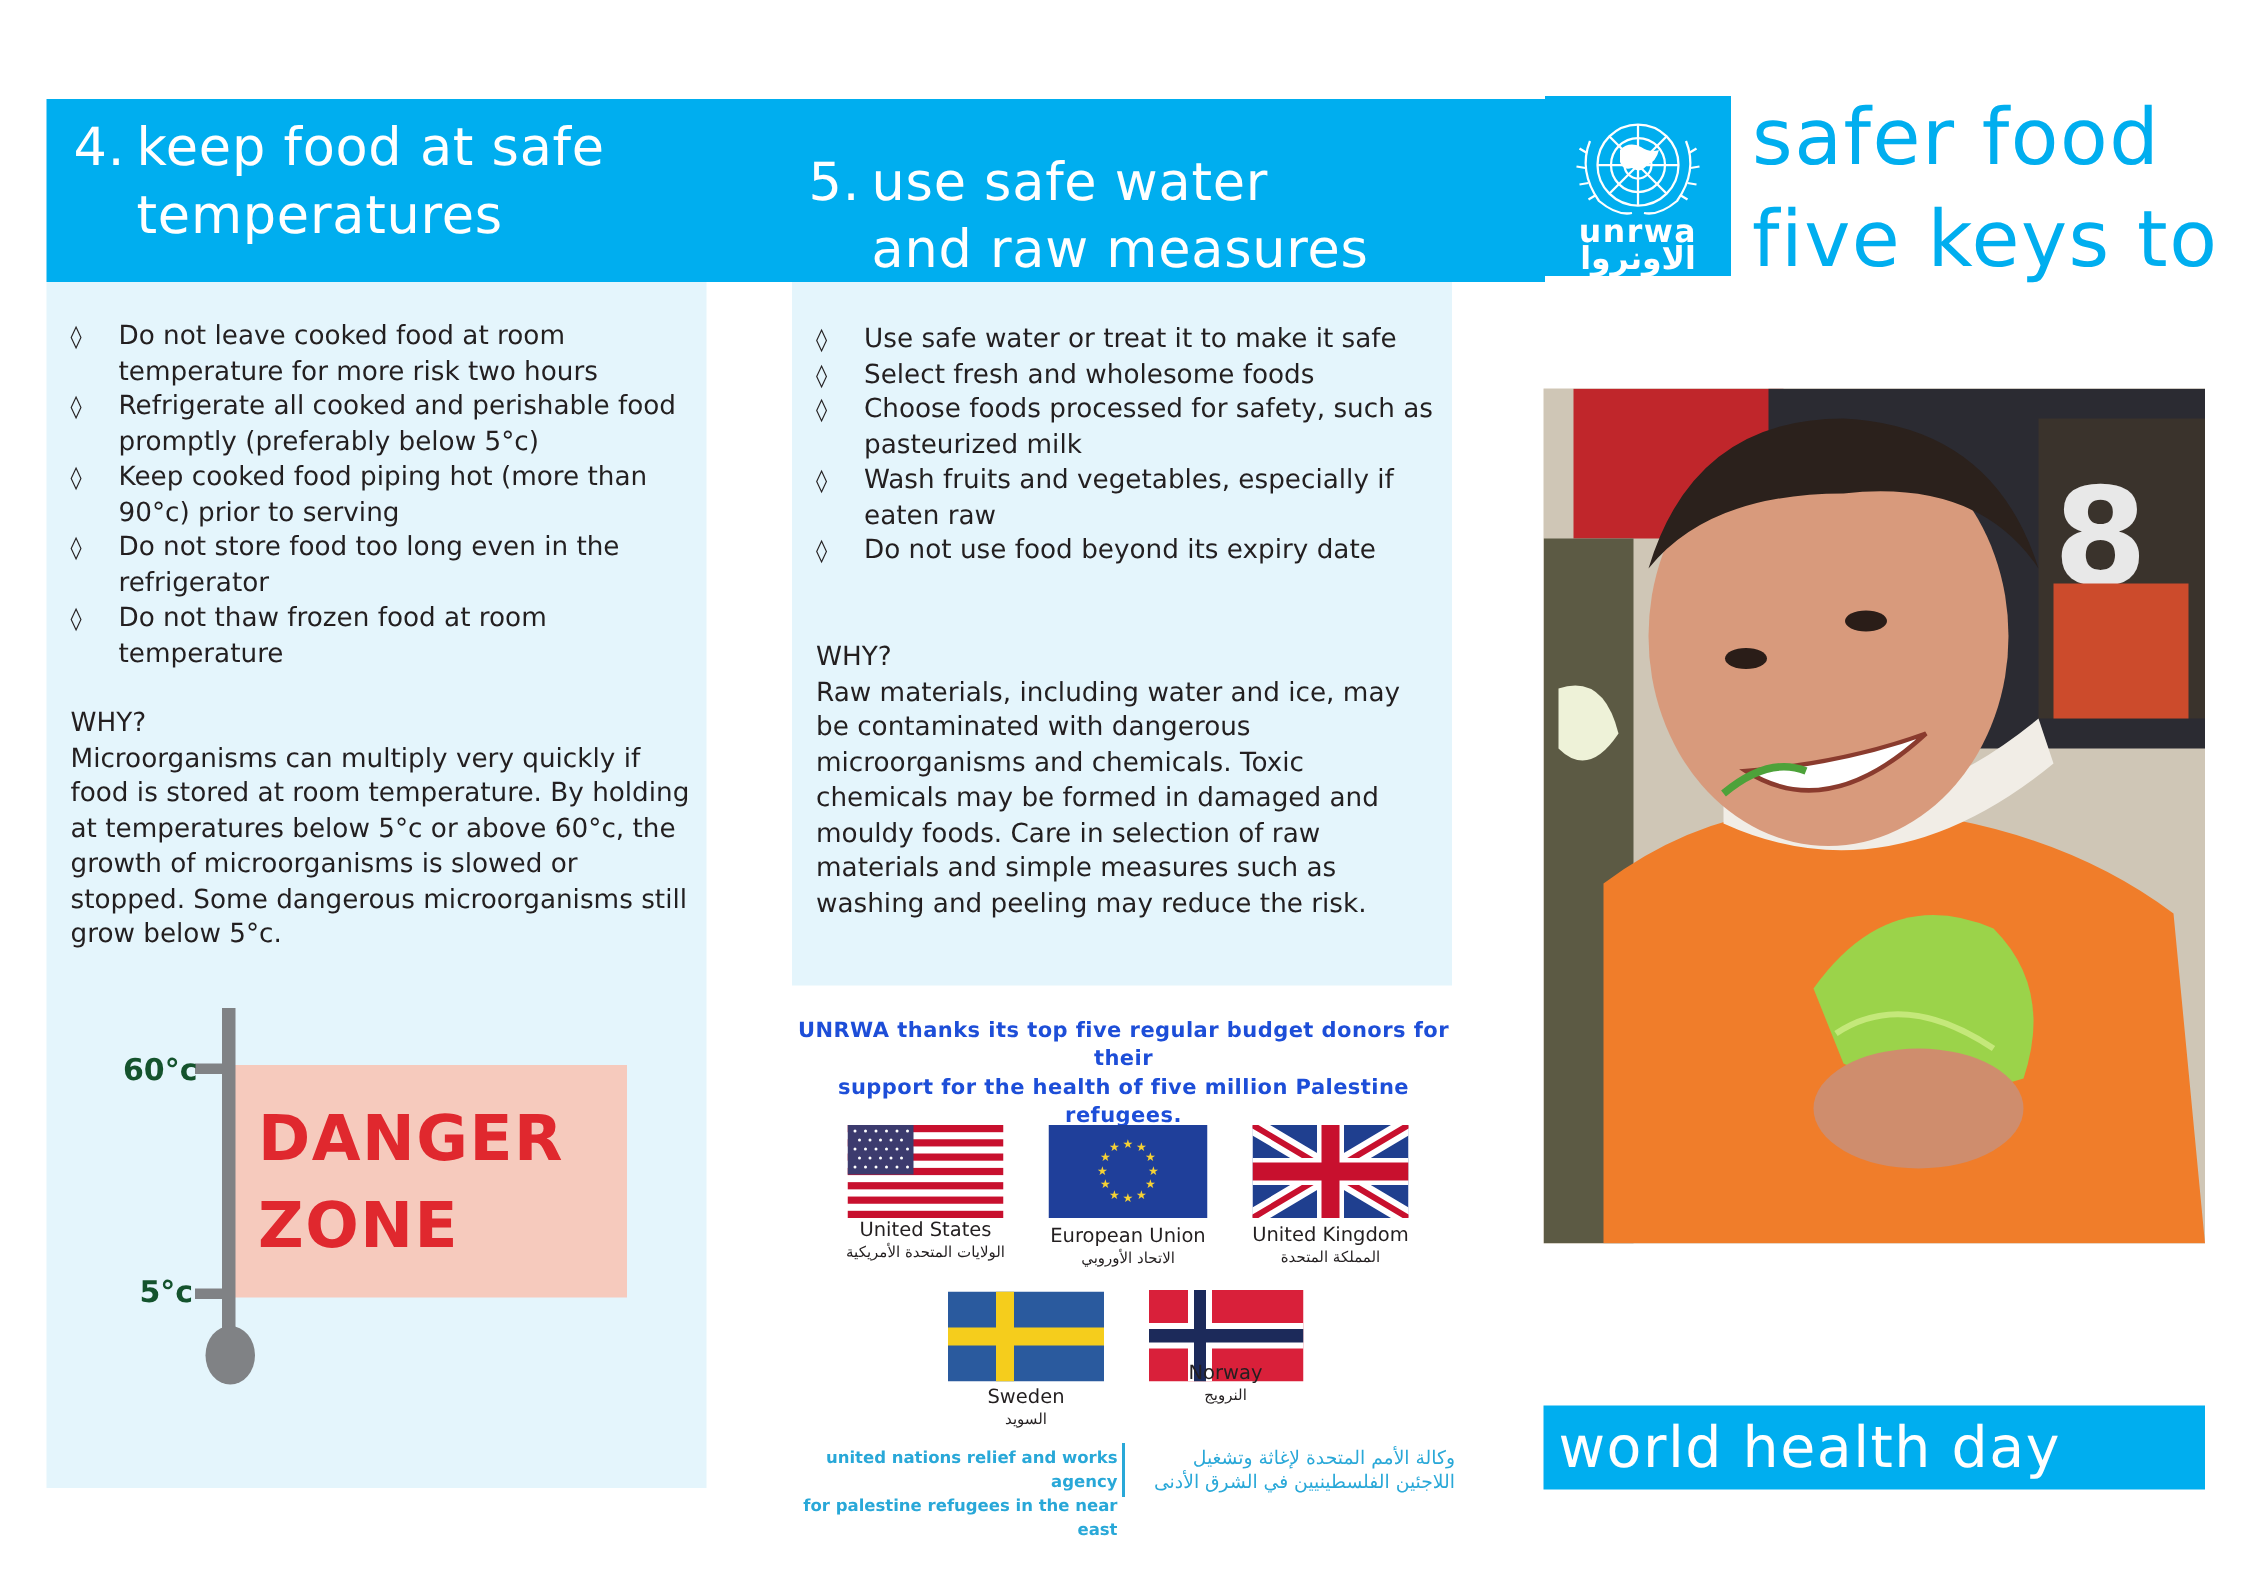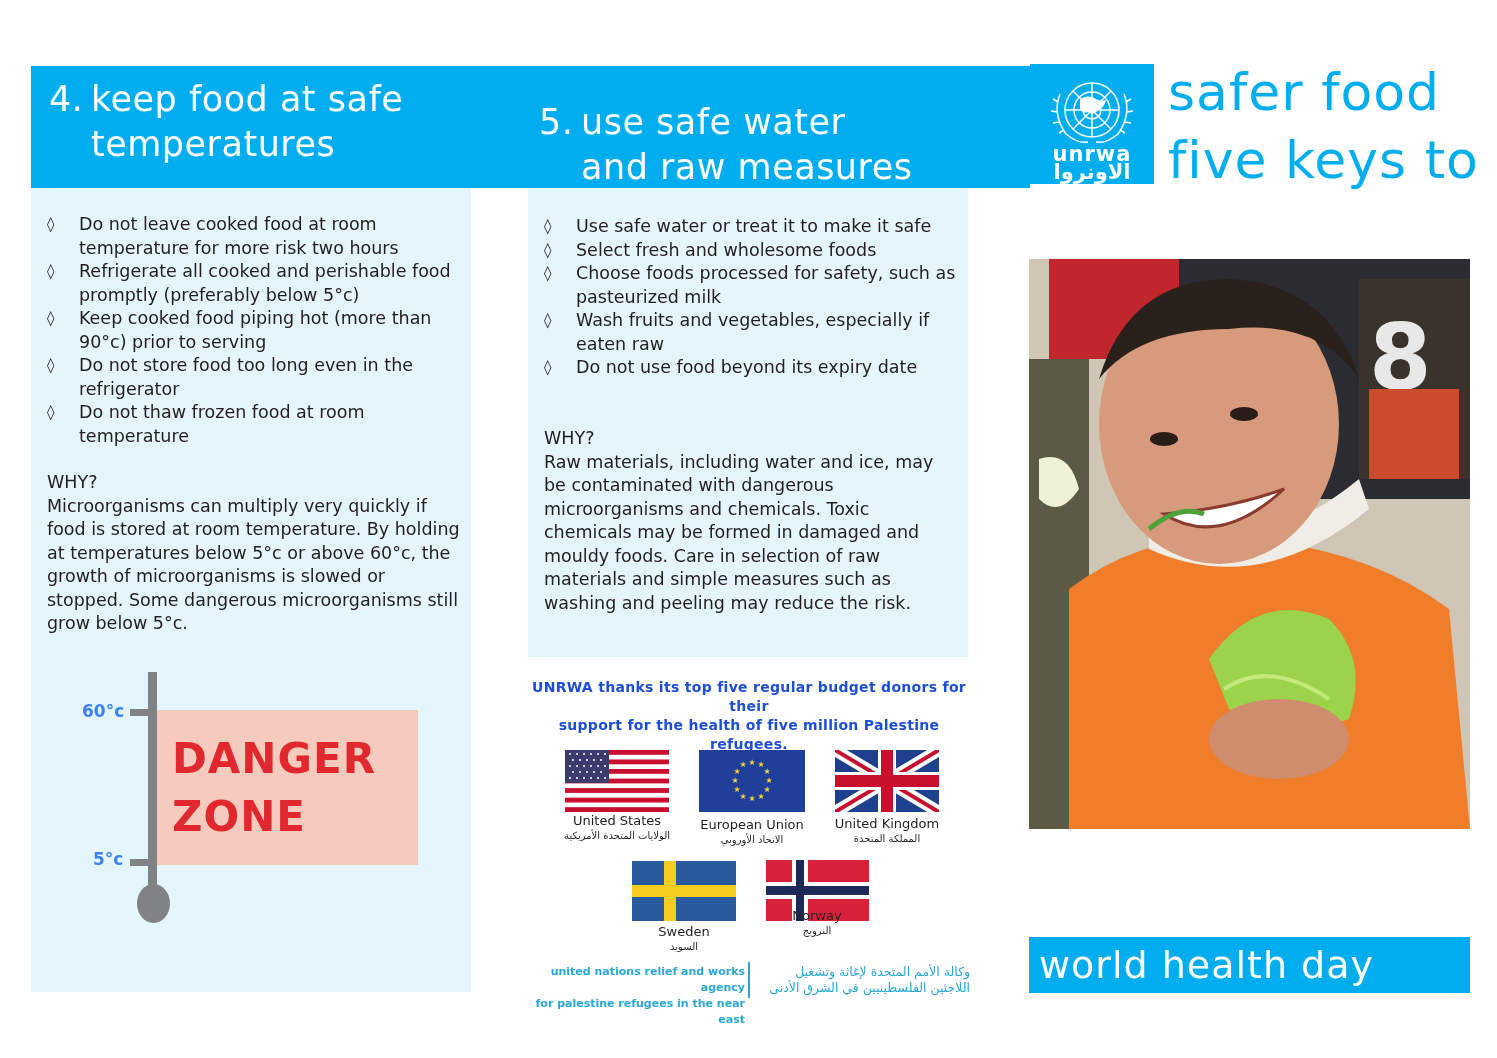--- a/index.html
+++ b/index.html
@@ -29,21 +29,21 @@
   .logo-text { color: #fff; text-align: center; font-weight: bold; }
 
   .big-title { color: #00aeef; font-size: 52px; line-height: 68px; letter-spacing: 1px; }
 
   
   .dz-box { left: 152px; top: 710px; width: 266px; height: 155px; background: #f6cabd; }
   .dz-text { color: #e0282e; font-weight: bold; font-size: 42px; line-height: 58px; letter-spacing: 1px; }
   .thermo-stem { left: 148px; top: 672px; width: 9px; height: 225px; background: #808285; }
   .thermo-bulb { left: 137px; top: 884px; width: 33px; height: 39px; border-radius: 50%; background: #808285; }
   .tick { width: 22px; height: 7px; background: #808285; }
-  .tick-lbl { font-weight: bold; font-size: 17px; color: #3b82f6; }
+  .tick-lbl { font-weight: bold; font-size: 20px; color: #14532d; }
 
   .thanks { color: #1d4ed8; font-size: 14px; line-height: 19px; text-align: center; font-weight: bold; letter-spacing: 0.3px; }
   .flag-lbl { font-size: 13px; text-align: center; color: #231f20; line-height: 16px; }
   .flag-ar { font-size: 10px; text-align: center; color: #231f20; line-height: 13px; }
 
   .org-en { color: #29a8d8; font-weight: bold; font-size: 11px; line-height: 16px; }
   .org-ar { color: #29a8d8; font-size: 12.5px; line-height: 16px; direction: rtl; }
 
   .whd-box { left: 1029px; top: 937px; width: 441px; height: 56px; background: #00aeef; }
   .whd-text { color: #fff; font-size: 38px; line-height: 56px; letter-spacing: 1px; padding-left: 10px; }

